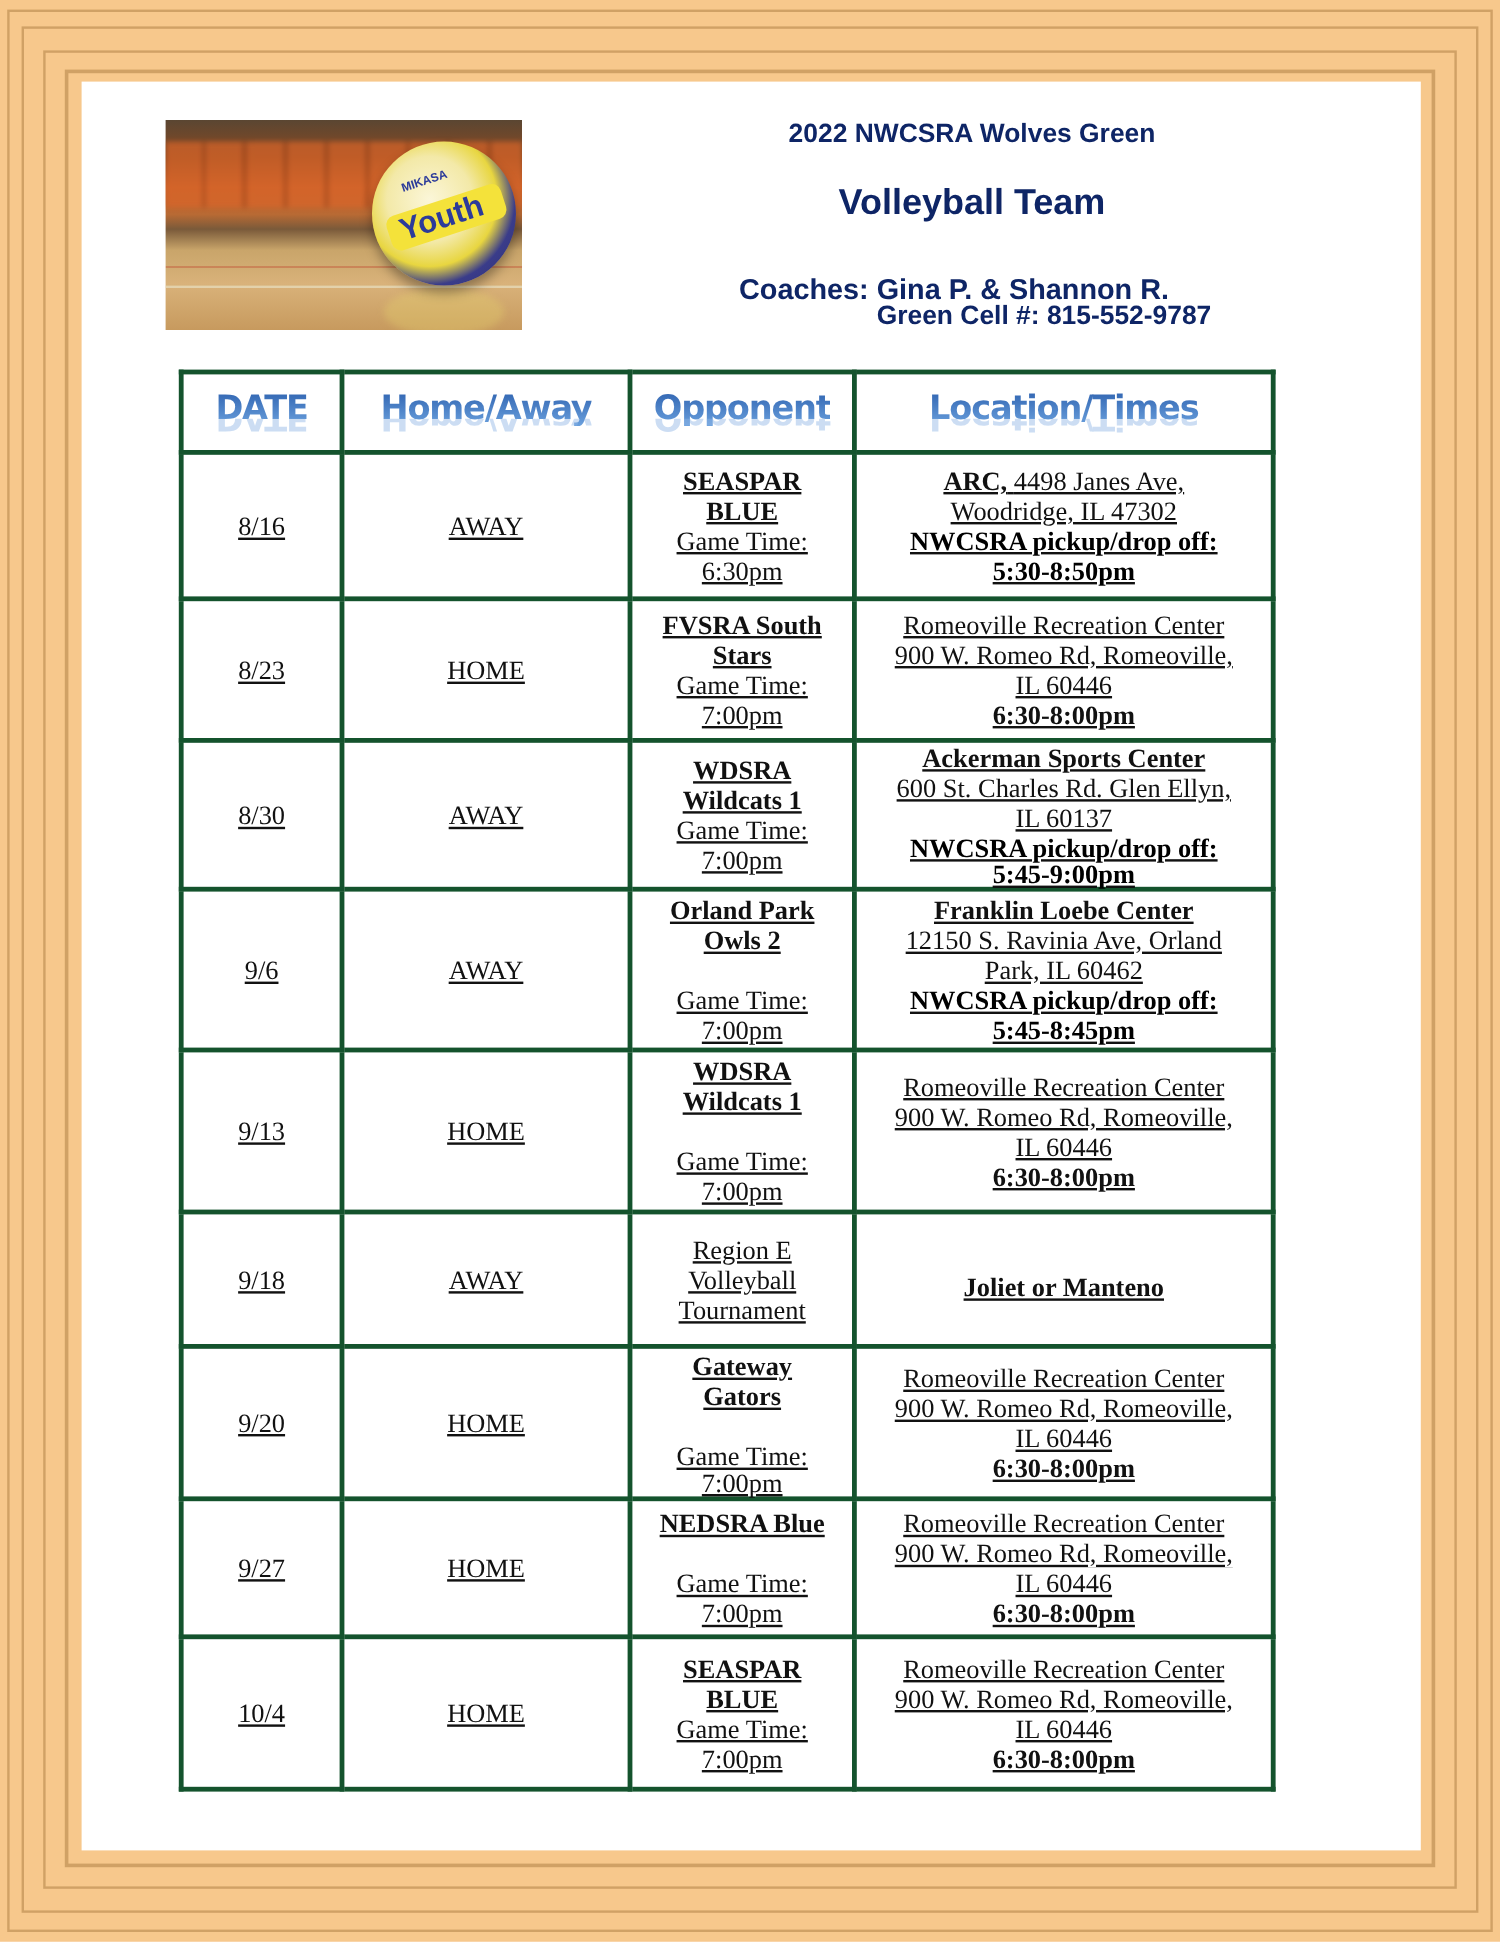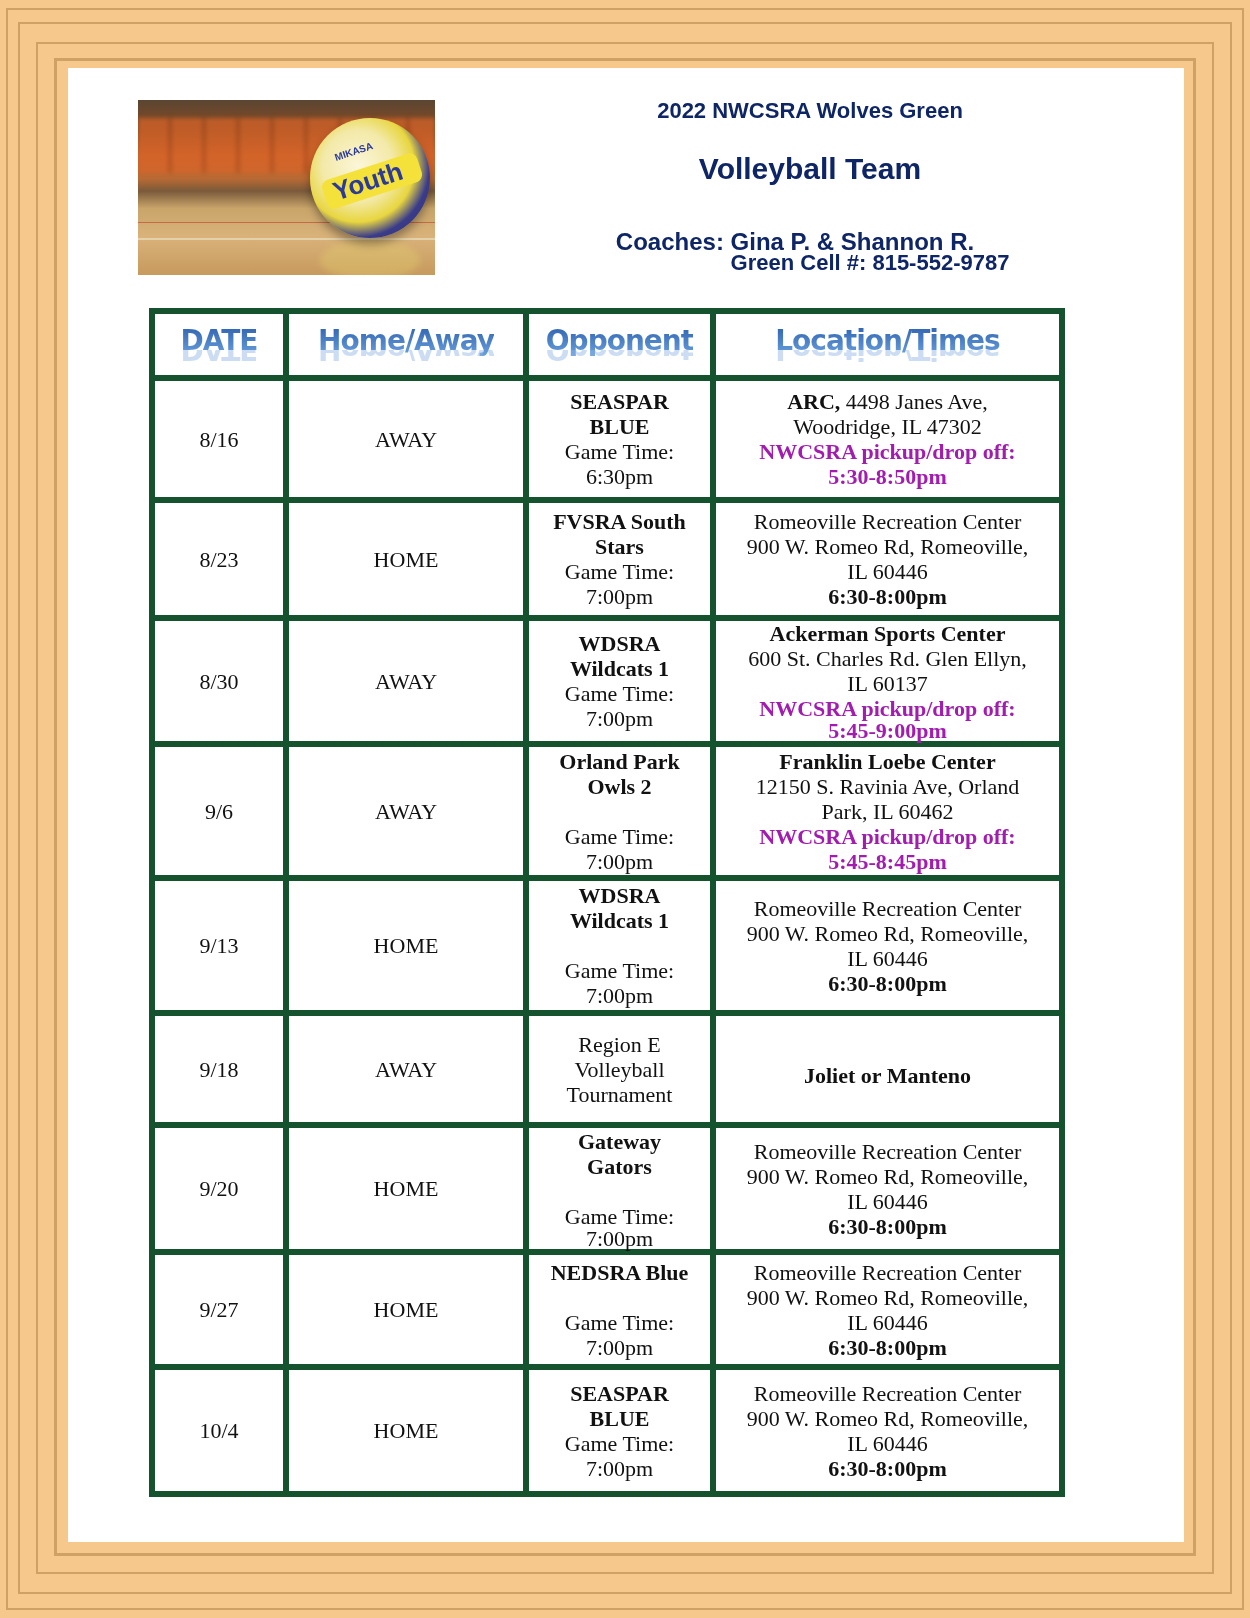--- a/index.html
+++ b/index.html
@@ -34,30 +34,30 @@
 
   
   .titles { position:absolute; left:540px; top:88px; width:540px; text-align:center; font-family:"Liberation Sans", sans-serif; font-weight:bold; color:#0e2566; }
   .t1 { position:absolute; left:0; top:10px; width:540px; font-size:22px; }
   .t2 { position:absolute; left:0; top:64px; width:540px; font-size:30px; }
   .t3 { position:absolute; left:0; top:128px; width:540px; font-size:24px; padding-right:30px; box-sizing:border-box;margin-top:12px; }
   .t4 { position:absolute; left:60px; top:162px; width:540px; font-size:22px; }
 
   
   table.sched { position:absolute; left:149px; top:308px; width:910px; border-collapse:collapse; table-layout:fixed; }
-  table.sched td, table.sched th { border:6px solid #14532d; text-align:center; vertical-align:middle; padding:0 4px; font-size:22px; line-height:25px; color:#111; }
+  table.sched td, table.sched th { border:4px solid #14532d; text-align:center; vertical-align:middle; padding:0 4px; font-size:22px; line-height:25px; color:#111;text-decoration:underline; }
   col.c1 { width:134px; } col.c2 { width:240px; } col.c3 { width:187px; } col.c4 { width:349px; }
   th { height:61px; font-weight:normal; }
   .hdr { position:relative; display:inline-block; font-family:"DejaVu Sans", sans-serif; font-weight:bold; font-size:28px; line-height:30px; letter-spacing:-1px; color:#3f7cc8;
     background:linear-gradient(180deg, #2f63b0 0%, #6aa0dd 100%); -webkit-background-clip:text; background-clip:text; -webkit-text-fill-color:transparent; }
   .hdr-refl { display:block; height:14px; overflow:hidden; transform:scaleY(-1); margin-top:-6px; opacity:0.45; font-family:"DejaVu Sans", sans-serif; font-weight:bold; font-size:28px; line-height:30px; letter-spacing:-1px; color:#8fb6e6; }
   .hdr-wrap { display:inline-block; vertical-align:top; }
   td.top { vertical-align:top; padding-top:0; }
   .b { font-weight:bold; }
-  .red { color:#a21caf; font-weight:bold; }
+  .red { color:#000000; font-weight:bold; }
   .spacer { display:block; height:25px; }
 </style>
 </head>
 <body>
 
 <div class="frame">
   <div class="frame-line l1"></div>
   <div class="frame-line l2"></div>
   <div class="frame-line l3"></div>
   <div class="frame-line l4"></div>

